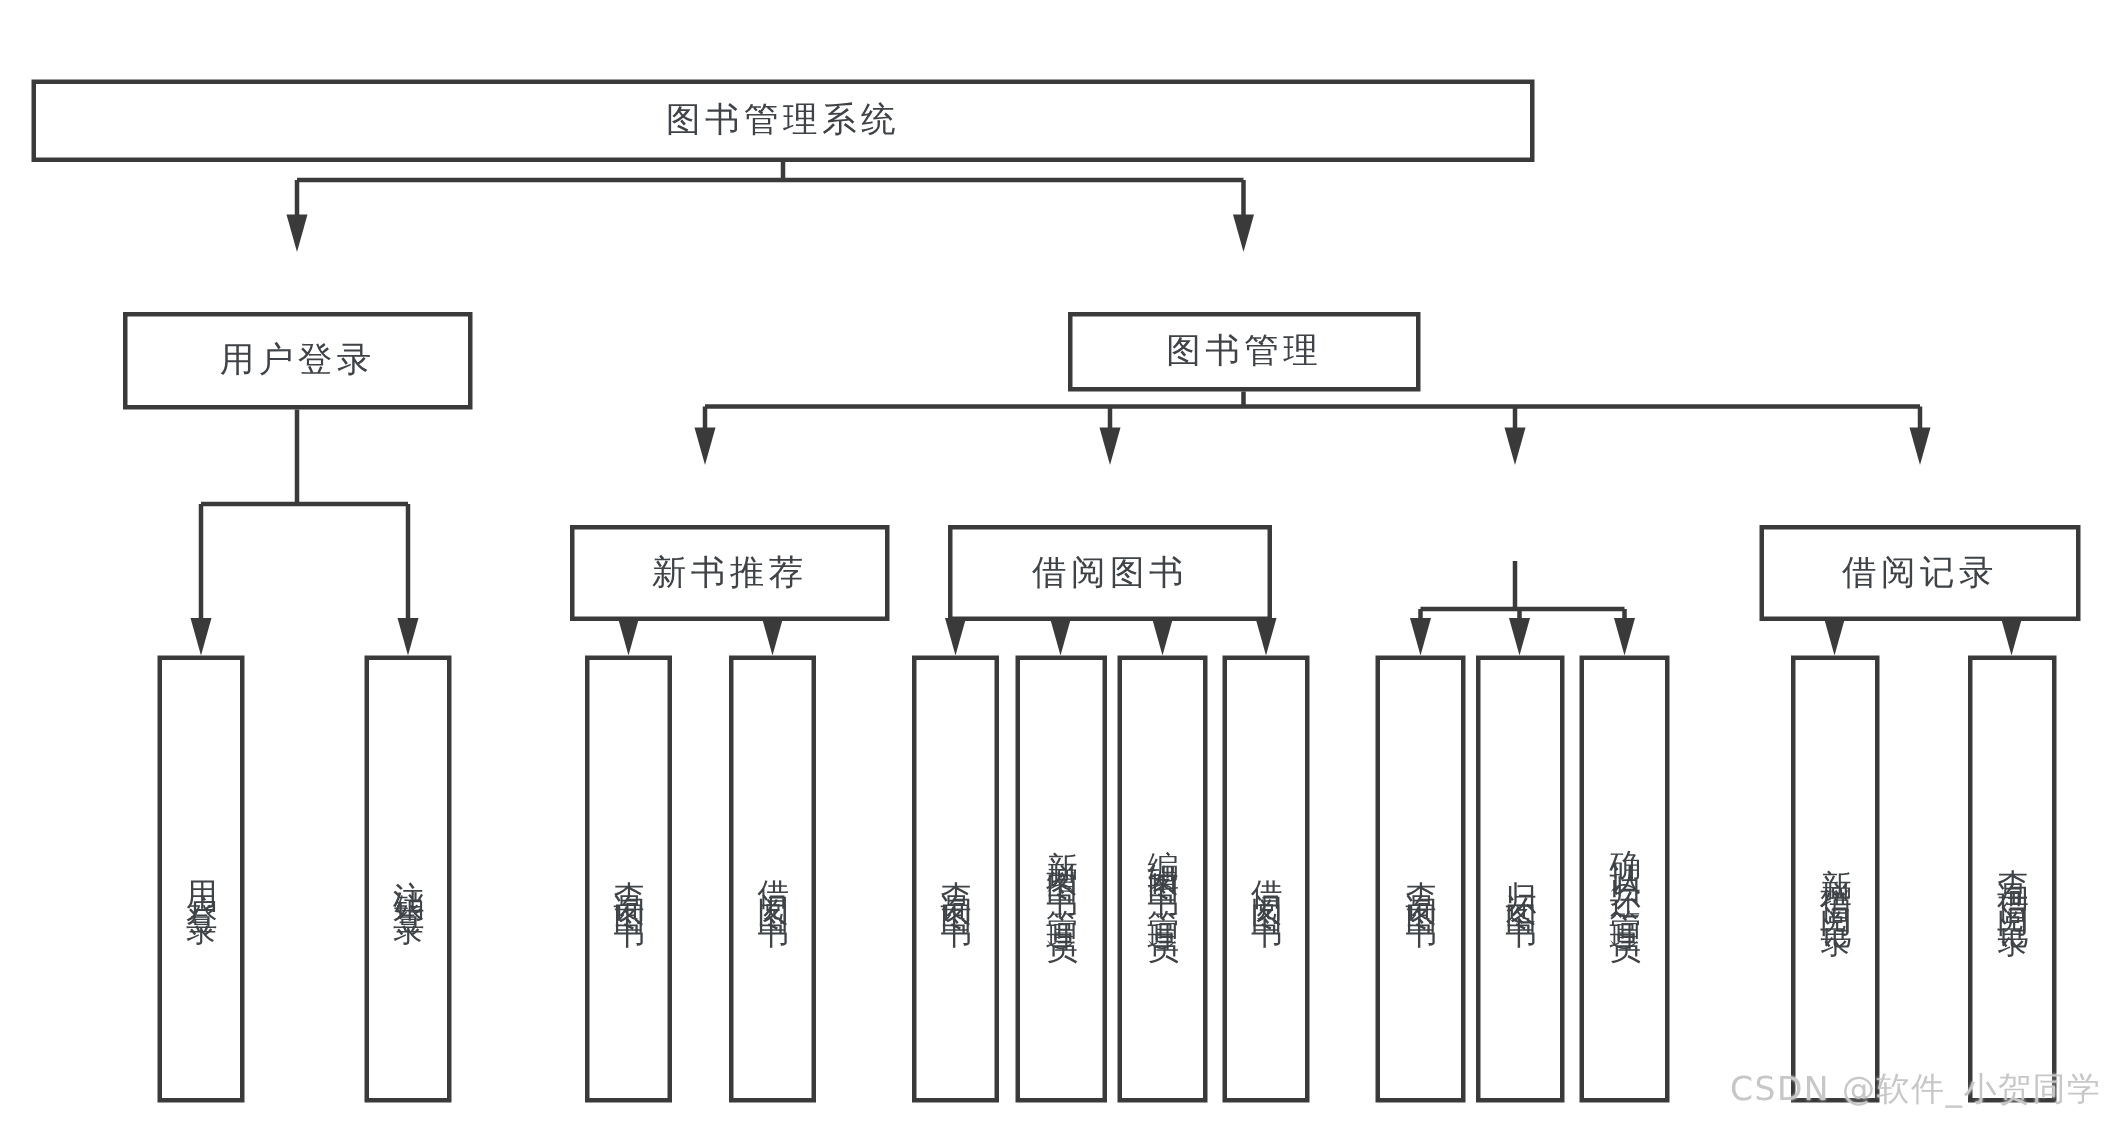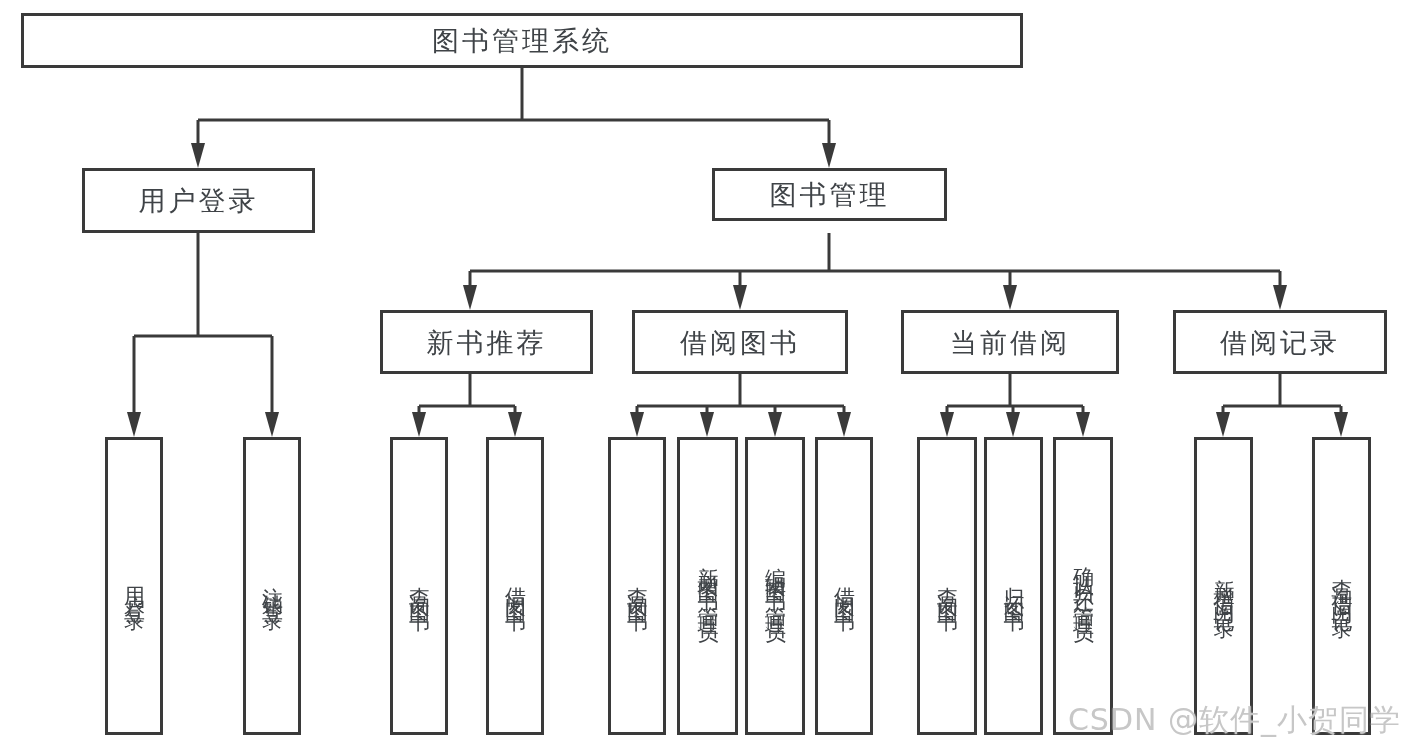--- a/index.html
+++ b/index.html
@@ -26,40 +26,41 @@
     box-sizing: border-box;
     border: 3px solid #3a3a3a;
     background: #ffffff;
     color: #3f4347;
     display: flex;
     align-items: center;
     justify-content: center;
     text-align: center;
   }
   .hnode {
-    font-size: 27px;
+    font-size: 23px;
     letter-spacing: 3px;
     line-height: 1;
     white-space: nowrap;
+    margin-top: 40px;
   }
   .leaf {
     width: 58px;
     top: 437px;
     height: 298px;
     writing-mode: vertical-rl;
     text-orientation: mixed;
     font-size: 21px;
     letter-spacing: 8px;
     line-height: 1;
   }
   .watermark {
     position: absolute;
     right: 4px;
     bottom: 6px;
-    font-size: 30px;
+    font-size: 22px;
     color: #c7c7c7;
     letter-spacing: 1px;
     text-shadow: 0 0 2px #ffffff;
     z-index: 5;
     white-space: nowrap;
   }
 </style>
 </head>
 <body>
 
@@ -134,21 +135,20 @@
     </g>
   </svg>
 
   <div class="node hnode" style="left:21px; top:13px; width:1002px; height:55px;">图书管理系统</div>
 
   <div class="node hnode" style="left:82px; top:168px; width:233px; height:65px;">用户登录</div>
   <div class="node hnode" style="left:712px; top:168px; width:235px; height:53px;">图书管理</div>
 
   <div class="node hnode" style="left:380px; top:310px; width:213px; height:64px;">新书推荐</div>
   <div class="node hnode" style="left:632px; top:310px; width:216px; height:64px;">借阅图书</div>
-  <div class="node hnode" style="left:901px; top:310px; width:218px; height:64px;">当前借阅</div>
   <div class="node hnode" style="left:1173px; top:310px; width:214px; height:64px;">借阅记录</div>
 
   <div class="node leaf" style="left:105px;">用户登录</div>
   <div class="node leaf" style="left:243px;">注销登录</div>
 
   <div class="node leaf" style="left:390px;">查询图书</div>
   <div class="node leaf" style="left:486px;">借阅图书</div>
 
   <div class="node leaf" style="left:608px;">查询图书</div>
   <div class="node leaf" style="left:677px; width:61px;">新增图书（管理员）</div>

